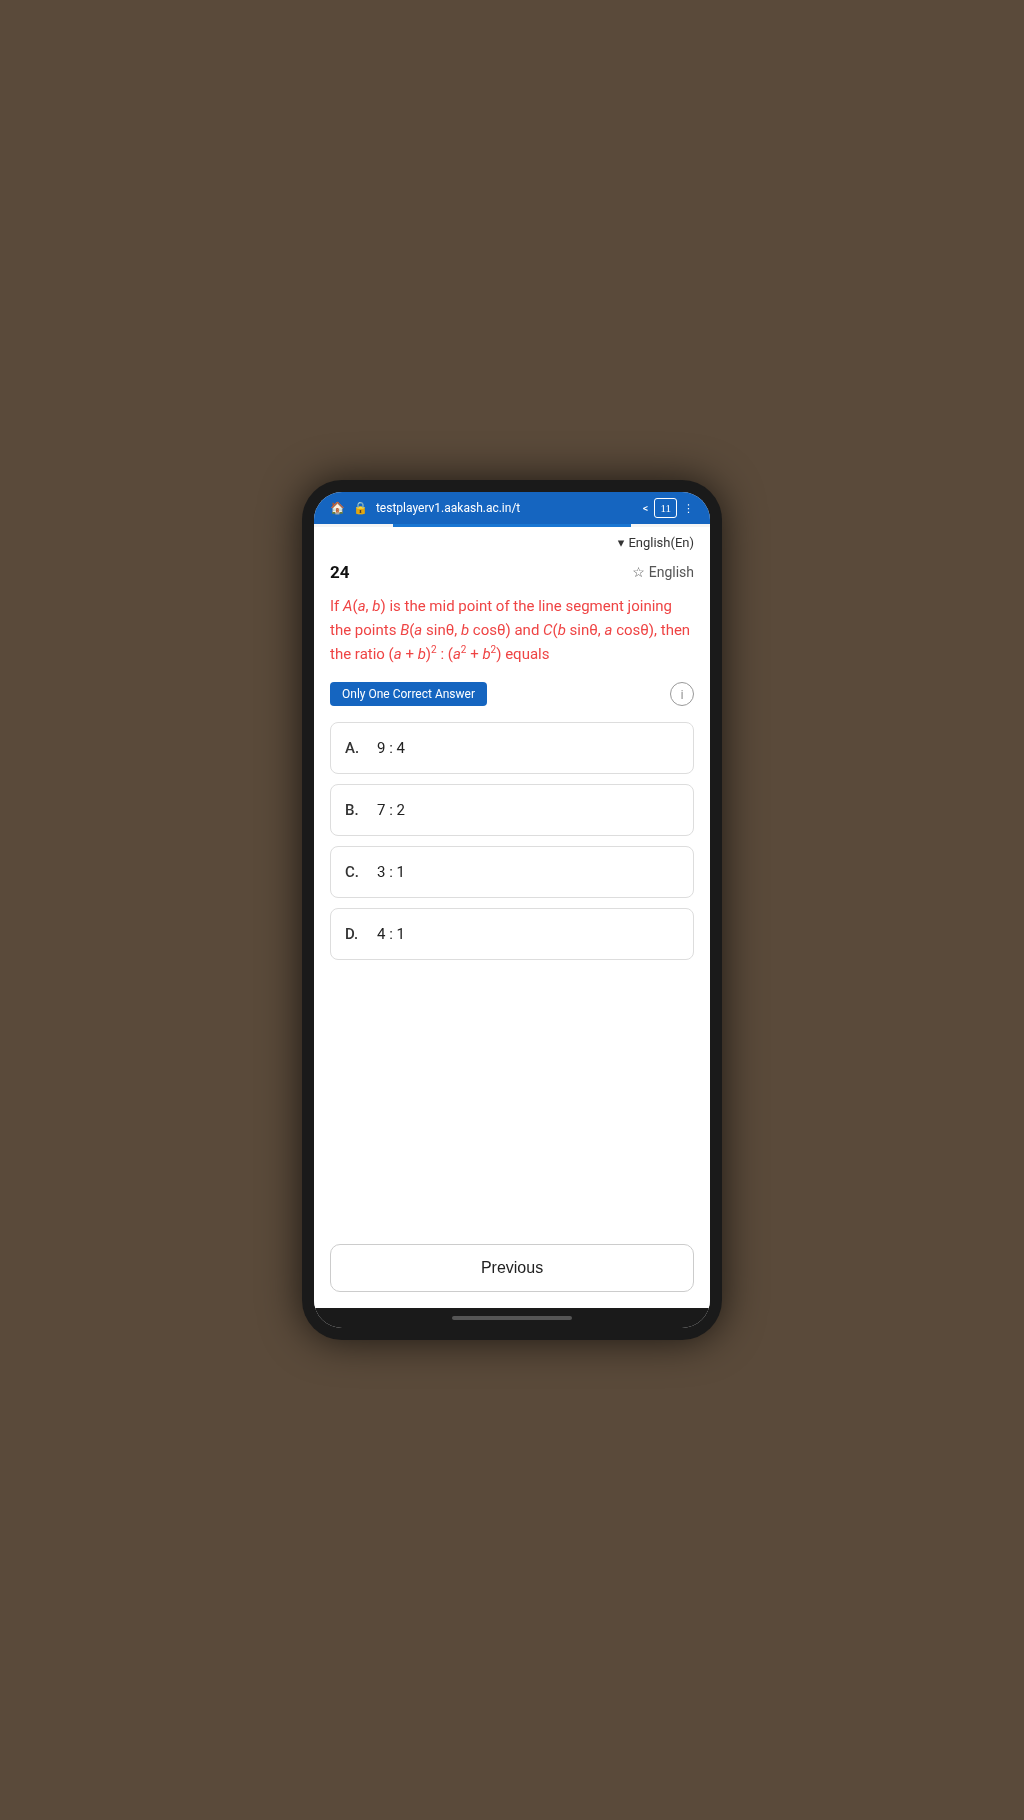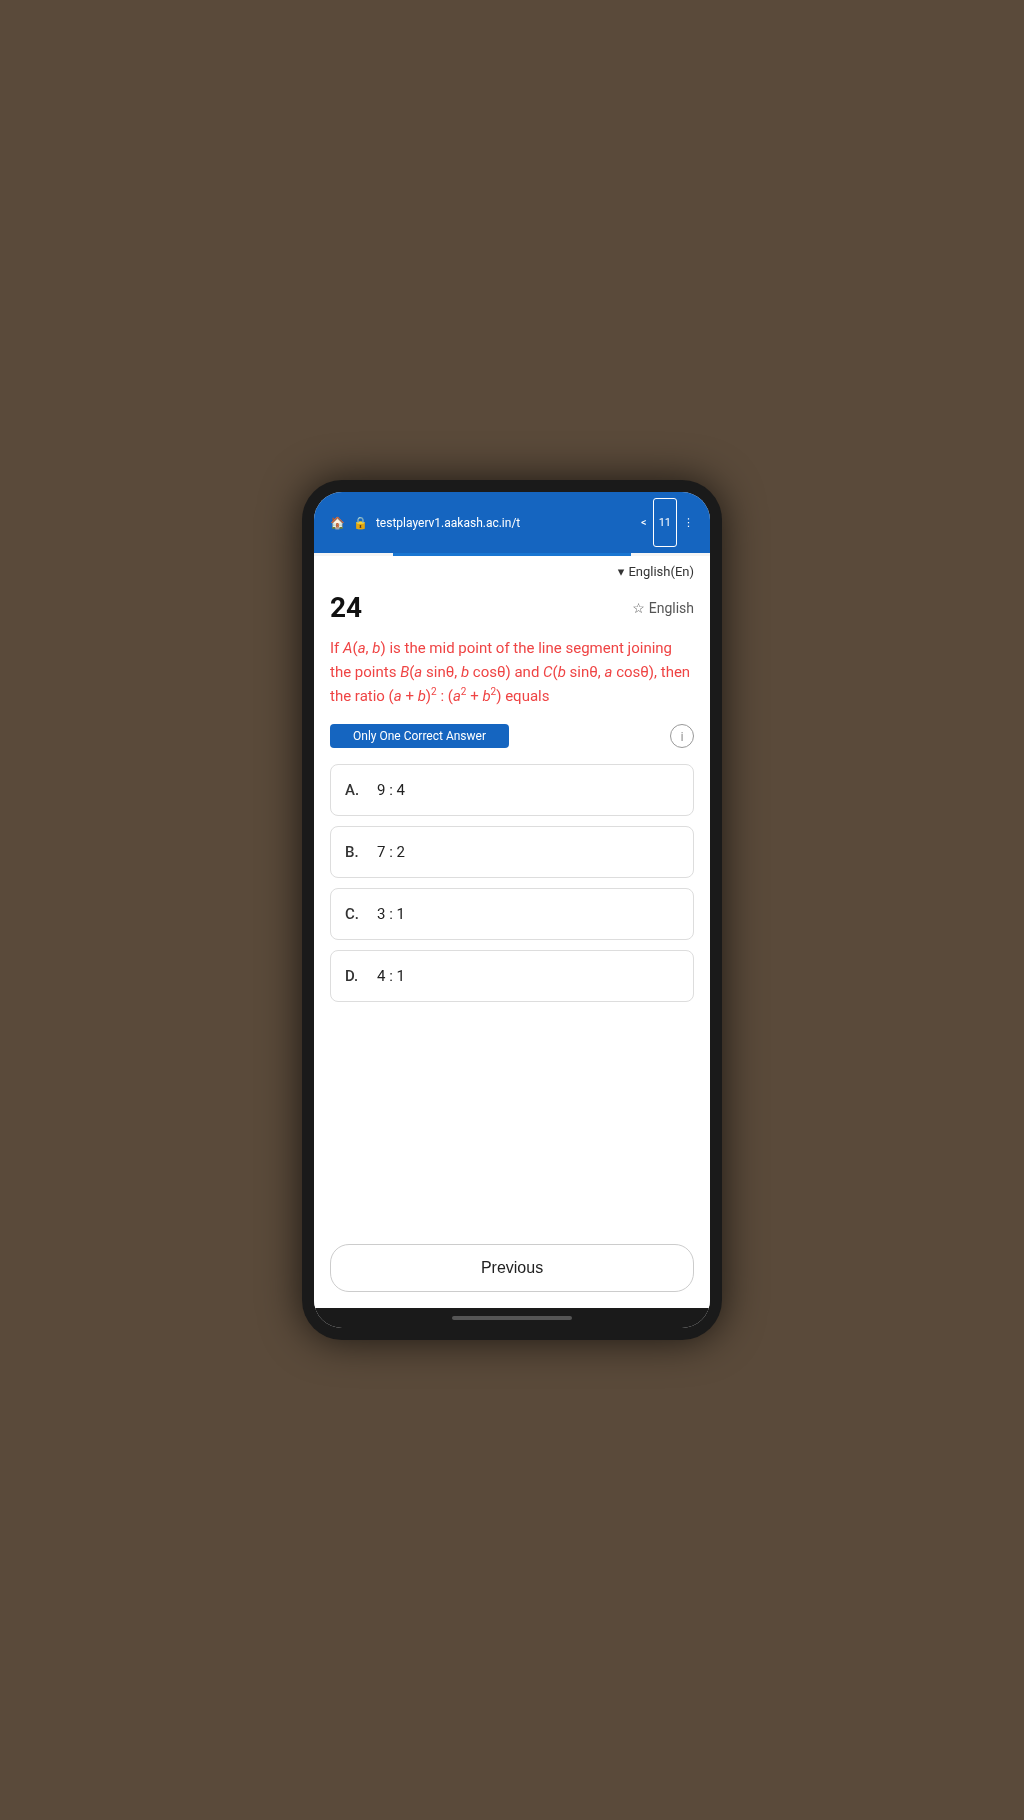--- a/index.html
+++ b/index.html
@@ -52,23 +52,24 @@
     .status-bar-right {
       display: flex;
       gap: 6px;
       align-items: center;
       font-size: 11px;
     }
 
     .tab-count {
       border: 1.5px solid white;
       border-radius: 3px;
-      padding: 17px 5px;
+      padding: 3px 5px;
       font-size: 11px;
       color: white;
+      font-family: Liberation Serif, serif;
     }
 
     
     .divider-line {
       height: 3px;
       background: #1976d2;
       width: 60%;
       margin: 0 auto;
     }
 
@@ -99,21 +100,21 @@
 
     
     .question-header {
       display: flex;
       justify-content: space-between;
       align-items: center;
       padding: 8px 16px 4px 16px;
     }
 
     .question-number {
-      font-size: 28px;
+      font-size: 17px;
       font-weight: bold;
       color: #111;
     }
 
     .review-btn {
       display: flex;
       align-items: center;
       gap: 4px;
       font-size: 14px;
       color: #555;
@@ -132,21 +133,21 @@
       padding: 4px 16px 8px 16px;
       display: flex;
       justify-content: space-between;
       align-items: center;
     }
 
     .answer-type-badge {
       background: #1565c0;
       color: white;
       font-size: 12px;
-      padding: 5px 23px;
+      padding: 5px 12px;
       border-radius: 4px;
     }
 
     .info-icon {
       width: 24px;
       height: 24px;
       border: 1.5px solid #999;
       border-radius: 50%;
       display: flex;
       align-items: center;
@@ -187,21 +188,21 @@
       display: flex;
       gap: 10px;
       padding: 16px;
       margin-top: auto;
     }
 
     .nav-btn {
       flex: 1;
       padding: 14px;
       border: 1.5px solid #ccc;
-      border-radius: 19px;
+      border-radius: 10px;
       background: white;
       font-size: 16px;
       font-weight: 500;
       color: #222;
       cursor: pointer;
       text-align: center;
     }
 
     .nav-btn-next {
       border-color: #ccc;

